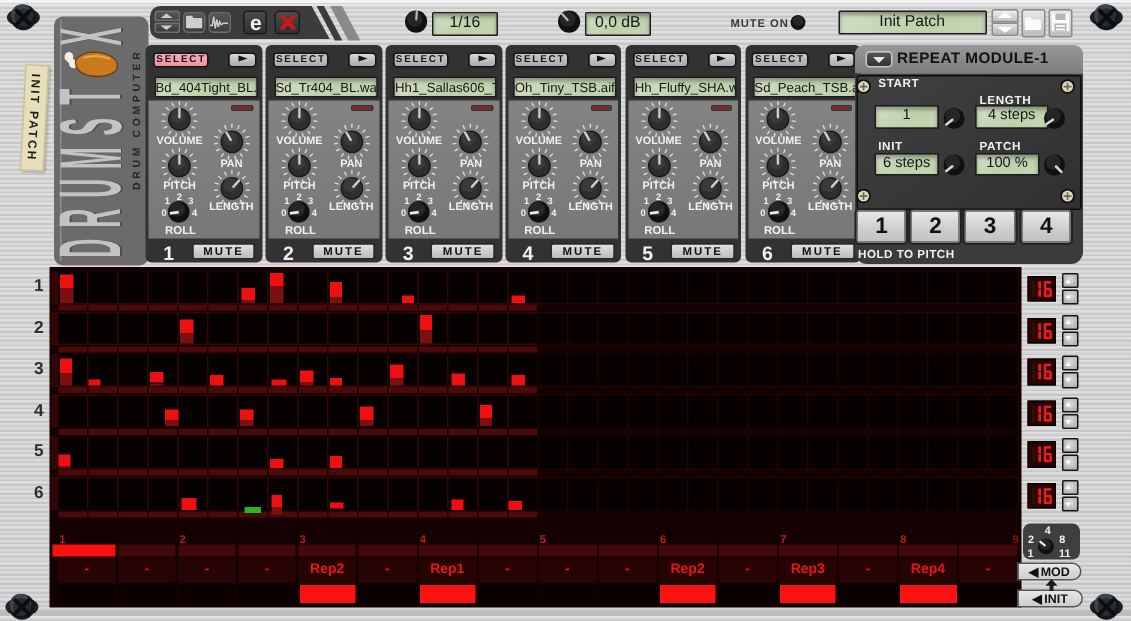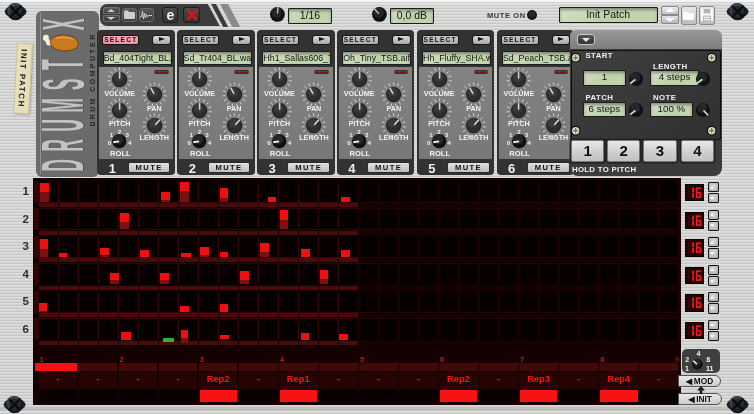--- a/index.html
+++ b/index.html
@@ -809,20 +809,21 @@
 <div class="lblw" style="left:522.4px;top:131.4px;width:8px;text-align:center;font-size:6.2px;z-index:4">3</div>
 <div class="lblw" style="left:504.6px;top:139.0px;width:8px;text-align:center;font-size:6.2px;z-index:4">0</div>
 <div class="lblw" style="left:524.9px;top:139.4px;width:8px;text-align:center;font-size:6.2px;z-index:4">4</div>
 <div class="lblw" style="left:505.1px;top:148.6px;width:29px;text-align:center;font-size:7.6px;z-index:4">ROLL</div>
 <div class="abs" style="left:504.1px;top:160.7px;width:15px;text-align:center;font-size:13px;font-weight:bold;color:#f0f0f0;z-index:3">6</div>
 <div class="btn" style="left:526.9px;top:161.9px;width:42.8px;height:11px;font-size:7.6px;line-height:9.2px;letter-spacing:1.4px;background:linear-gradient(180deg,#e2e2e2,#bcbcbc);z-index:3">MUTE</div>
 <div class="abs" style="left:569.5px;top:30px;width:152.5px;height:18.6px;background:linear-gradient(180deg,#989898,#7d7d7d);border-radius:6px 6px 0 0;z-index:4"></div>
 <div class="abs" style="left:569.5px;top:48.6px;width:152.5px;height:127.4px;background:#3b3b3b;border-radius:0 0 8px 8px;z-index:4"></div>
 <div class="abs" style="left:577px;top:33.8px;width:17.5px;height:11.4px;background:linear-gradient(180deg,#555,#333);border:1.2px solid #c9c9c9;border-radius:3px;z-index:5"></div>
 <div class="abs" style="left:581.5px;top:37.8px;width:0;height:0;border-left:4.4px solid transparent;border-right:4.4px solid transparent;border-top:4.6px solid #e8e8e8;z-index:6"></div>
+<div class="abs" style="left:598px;top:34.4px;width:120px;font-size:10.2px;font-weight:bold;color:#111;z-index:5;letter-spacing:.3px">REPEAT MODULE-1</div>
 <div class="abs" style="left:570.8px;top:50.4px;width:149.8px;height:89.6px;background:linear-gradient(145deg,#404040,#303030);border:1.6px solid #0d0d0d;border-radius:2px;z-index:5"></div>
 <svg style="position:absolute;left:569.6px;top:52.0px;z-index:9" width="11" height="11">
       <circle cx="5.7" cy="5.7" r="4.9" fill="#101010"></circle>
       <circle cx="5.7" cy="5.7" r="3.7" fill="#ded8c2"></circle>
       <g stroke="#6b6652" stroke-width="1.1">
         <line x1="3.1" y1="5.7" x2="8.3" y2="5.7"></line>
         <line x1="5.7" y1="3.1" x2="5.7" y2="8.3"></line>
       </g>
     </svg>
 <svg style="position:absolute;left:705.8px;top:52.0px;z-index:9" width="11" height="11">
@@ -856,22 +857,22 @@
 <svg style="position:absolute;left:623.0px;top:65.5px;z-index:6" width="26" height="26" viewBox="0 0 26 26">
       <circle cx="13.0" cy="13.0" r="7" fill="#101010"></circle>
       <circle cx="12.2" cy="11.2" r="4.9" fill="#262626"></circle>
       <line x1="11.9" y1="13.9" x2="7.9" y2="17.0" stroke="#d8d8d8" stroke-width="1.7" stroke-linecap="round"></line>
     </svg>
 <svg style="position:absolute;left:689.8px;top:65.5px;z-index:6" width="26" height="26" viewBox="0 0 26 26">
       <circle cx="13.0" cy="13.0" r="7" fill="#101010"></circle>
       <circle cx="12.2" cy="11.2" r="4.9" fill="#262626"></circle>
       <line x1="11.9" y1="13.8" x2="7.7" y2="16.7" stroke="#d8d8d8" stroke-width="1.7" stroke-linecap="round"></line>
     </svg>
-<div class="lblw" style="left:585.5px;top:92.8px;font-size:7.8px;letter-spacing:.4px;z-index:6">PATCH</div>
-<div class="lblw" style="left:653px;top:92.8px;font-size:7.8px;letter-spacing:.4px;z-index:6">NOTE</div>
+<div class="lblw" style="left:585.5px;top:92.8px;font-size:7.8px;letter-spacing:.4px;z-index:6">INIT</div>
+<div class="lblw" style="left:653px;top:92.8px;font-size:7.8px;letter-spacing:.4px;z-index:6">PATCH</div>
 <div class="disp" style="left:583px;top:101.6px;width:42.8px;height:15.2px;font-size:9.8px;line-height:12.5px;z-index:6">6 steps</div>
 <div class="disp" style="left:650px;top:101.6px;width:42.8px;height:15.2px;font-size:9.8px;line-height:12.5px;z-index:6">100 %</div>
 <svg style="position:absolute;left:623.0px;top:96.5px;z-index:6" width="26" height="26" viewBox="0 0 26 26">
       <circle cx="13.0" cy="13.0" r="7" fill="#101010"></circle>
       <circle cx="12.2" cy="11.2" r="4.9" fill="#262626"></circle>
       <line x1="11.9" y1="13.9" x2="7.9" y2="17.0" stroke="#d8d8d8" stroke-width="1.7" stroke-linecap="round"></line>
     </svg>
 <svg style="position:absolute;left:689.8px;top:96.5px;z-index:6" width="26" height="26" viewBox="0 0 26 26">
       <circle cx="13.0" cy="13.0" r="7" fill="#101010"></circle>
       <circle cx="12.2" cy="11.2" r="4.9" fill="#262626"></circle>

